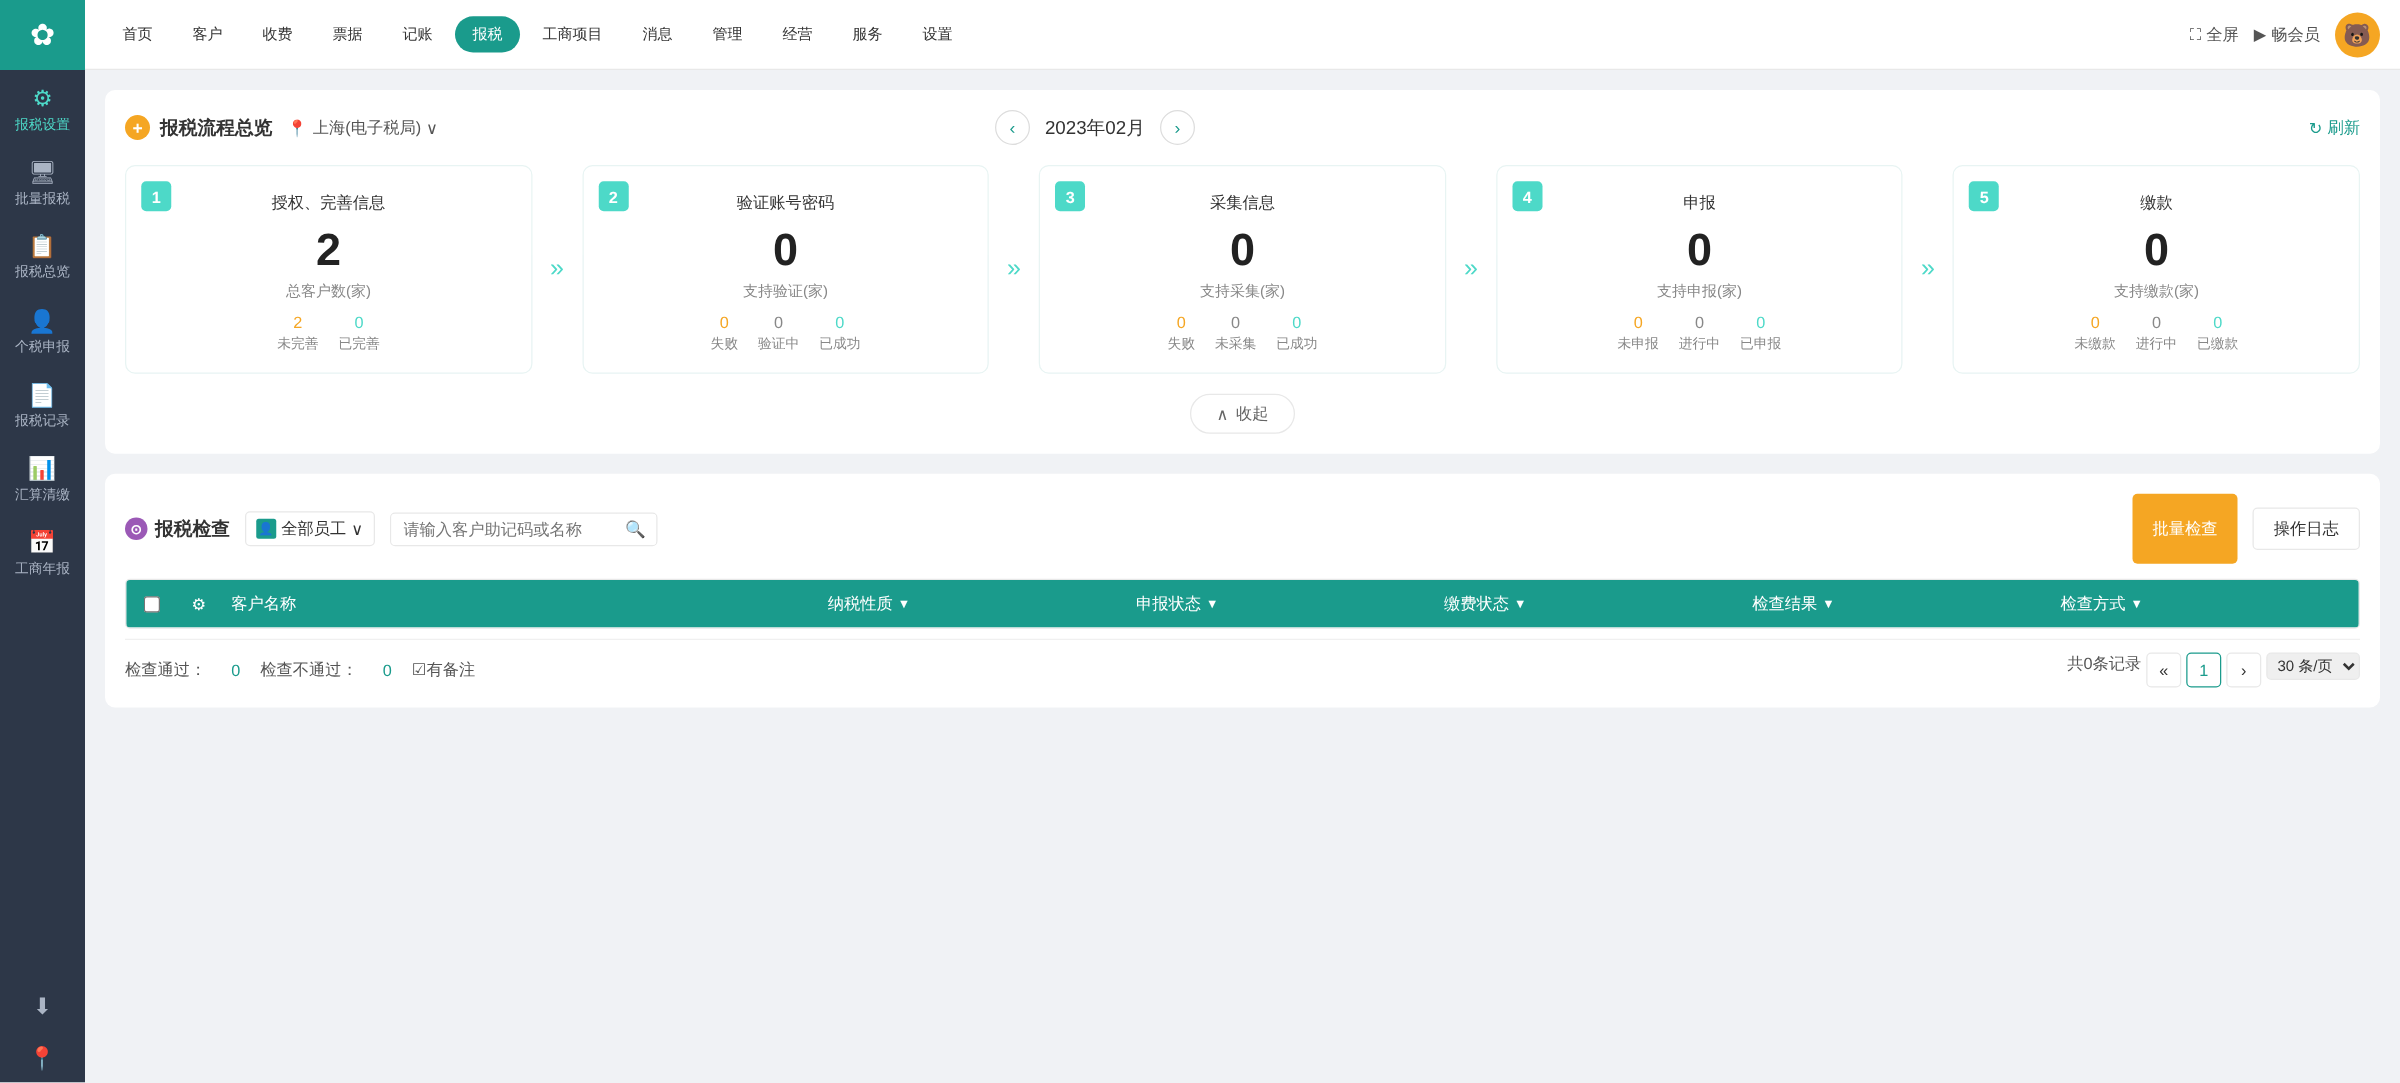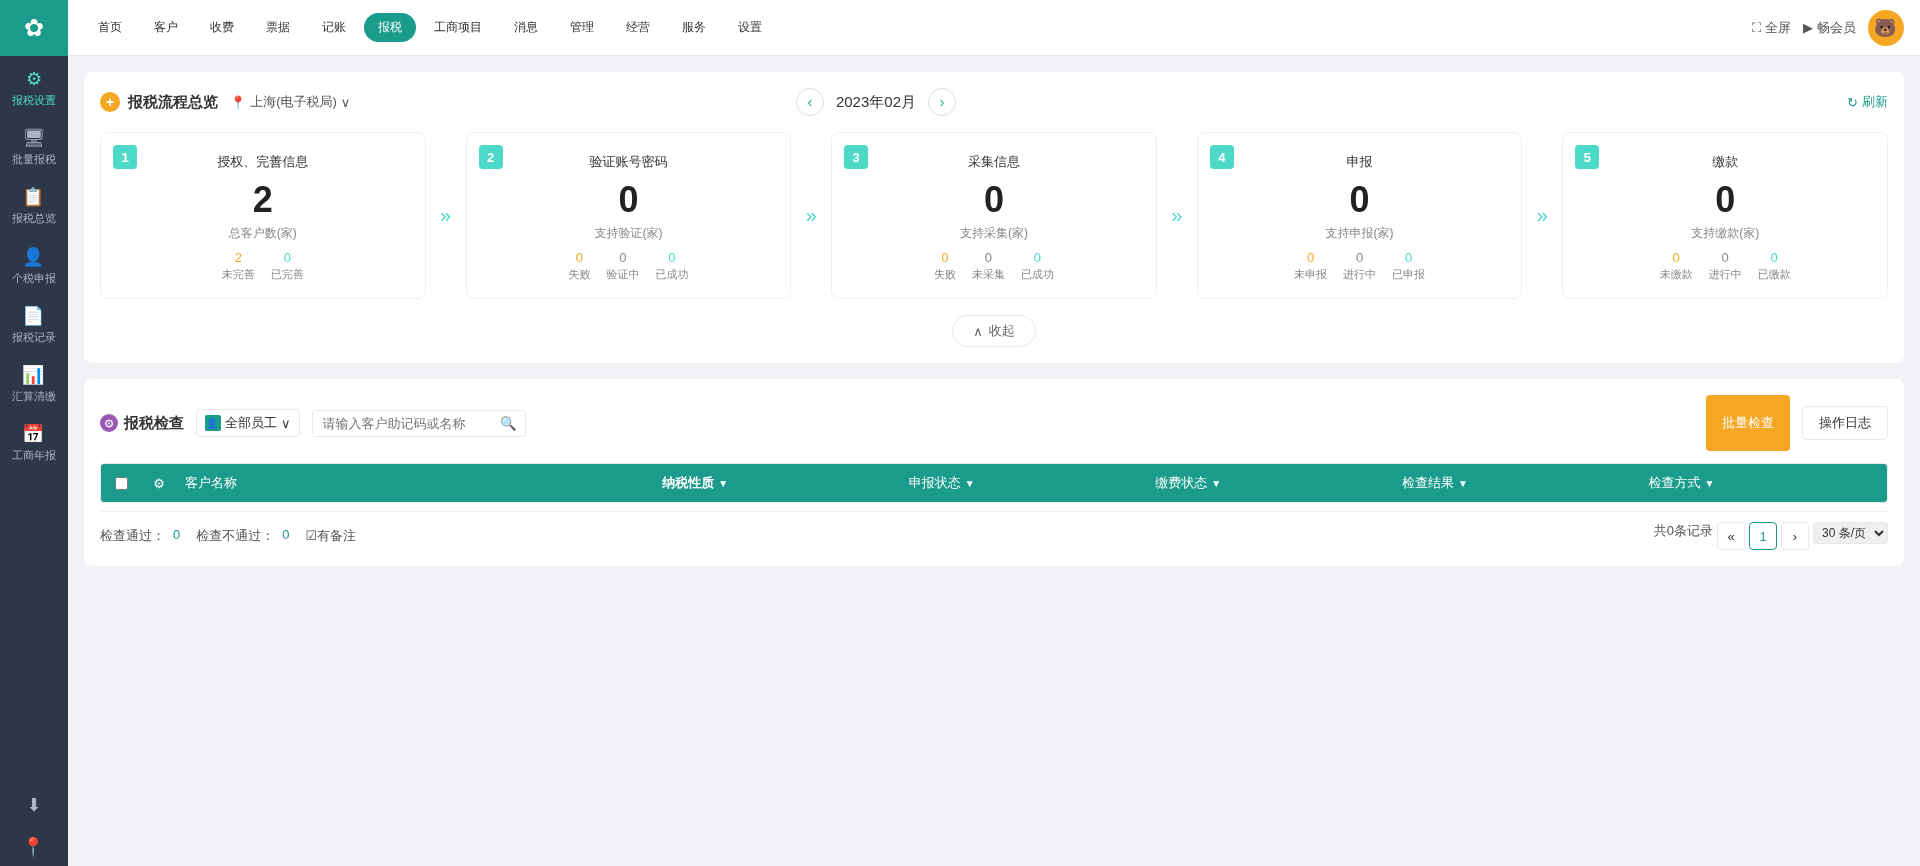--- a/index.html
+++ b/index.html
@@ -367,21 +367,21 @@
     }
     .table-header .th {
       padding: 10px 8px;
       display: flex;
       align-items: center;
       gap: 4px;
     }
     .th-checkbox { width: 40px; justify-content: center; }
     .th-gear { width: 36px; justify-content: center; }
     .th-name { flex: 2; }
-    .th-tax { flex: 1; font-weight: bold; }
+    .th-tax { flex: 1; }
     .th-status { flex: 1; }
     .th-fee { flex: 1; }
     .th-result { flex: 1; }
     .th-method { flex: 1; }
     .th-op { flex: 1.5; text-align: center; justify-content: center; }
 
     .table-body {
       min-height: 120px;
       display: flex;
       align-items: center;
@@ -400,21 +400,21 @@
     
     .table-footer {
       display: flex;
       align-items: center;
       padding: 10px 0 0;
       font-size: 13px;
       color: #555;
       border-top: 1px solid #f0f0f0;
       margin-top: 8px;
     }
-    .footer-stat { display: flex; align-items: flex-start; gap: 8px; margin-right: 16px; }
+    .footer-stat { display: flex; align-items: center; gap: 20px; margin-right: 16px; }
     .footer-stat .val { color: #1a9b8c; }
     .pagination {
       margin-left: auto;
       display: flex;
       align-items: flex-start;
       gap: 4px;
     }
     .page-btn {
       width: 28px; height: 28px;
       border: 1px solid #e8e8e8;

